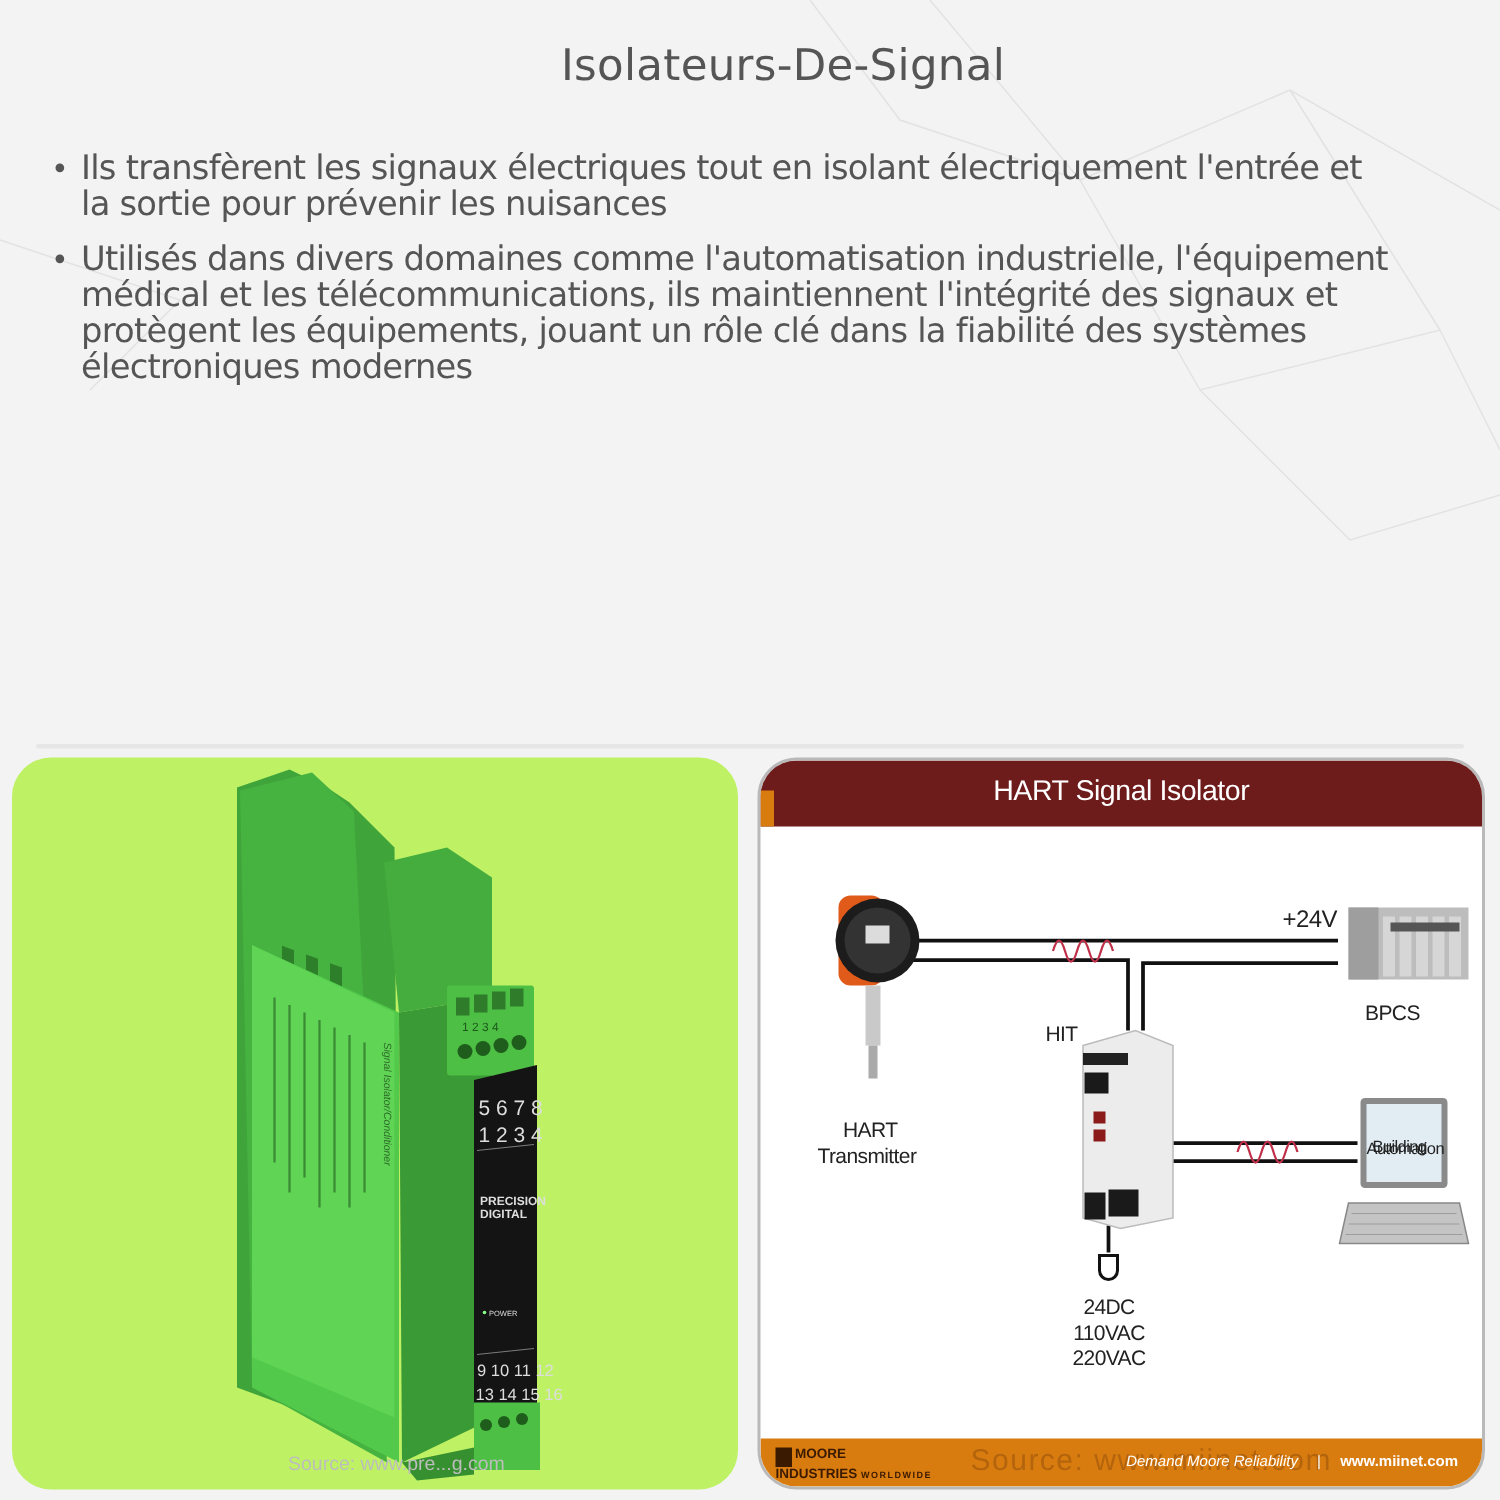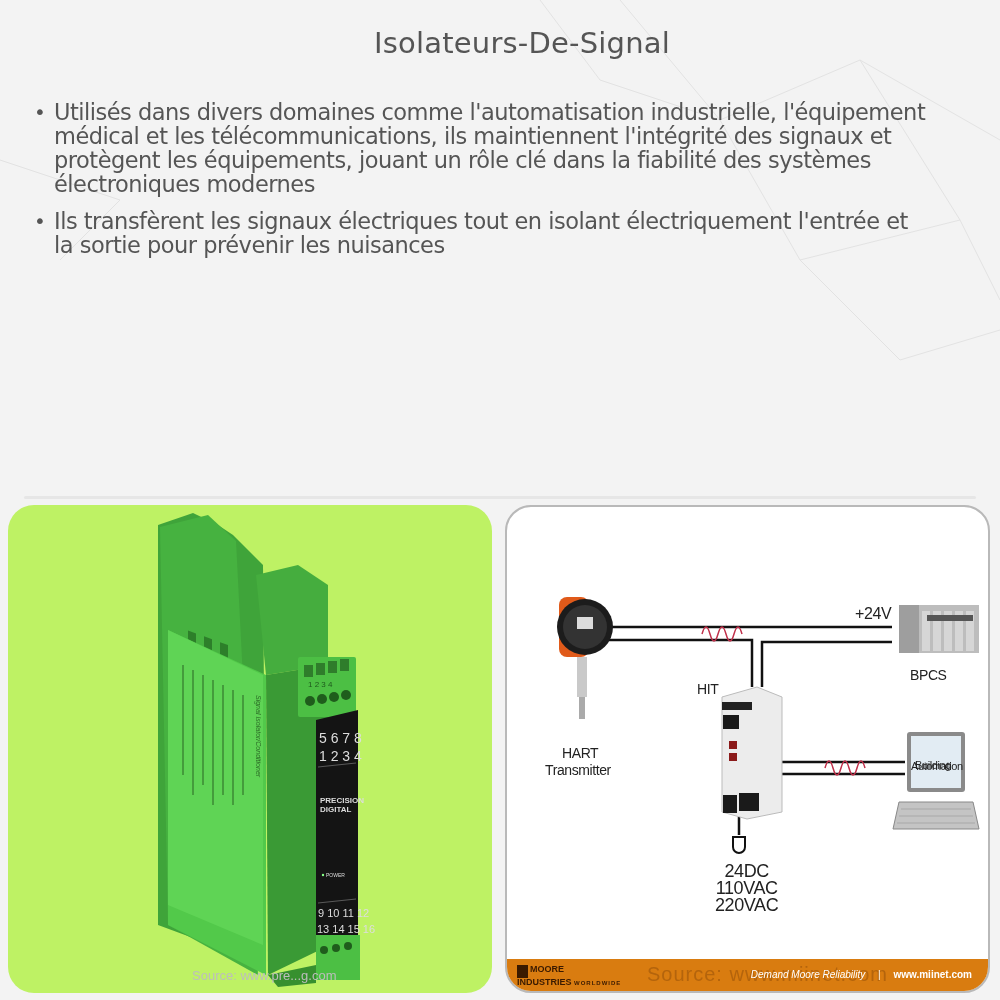--- a/index.html
+++ b/index.html
@@ -64,22 +64,22 @@
     <path d="M860 60 L960 220"></path>
     <path d="M0 160 L120 200 L60 260"></path>
     <path d="M800 260 L900 360 L1000 330"></path>
     <path d="M540 0 L600 80 L720 120"></path>
   </g>
 </svg>
 
 <h1 class="title">Isolateurs-De-Signal</h1>
 
 <ul class="bullets">
+  <li style="width:880px;">Ils transfèrent les signaux électriques tout en isolant électriquement l'entrée et la sortie pour prévenir les nuisances</li>
   <li style="width:900px;">Utilisés dans divers domaines comme l'automatisation industrielle, l'équipement médical et les télécommunications, ils maintiennent l'intégrité des signaux et protègent les équipements, jouant un rôle clé dans la fiabilité des systèmes électroniques modernes</li>
-  <li style="width:880px;">Ils transfèrent les signaux électriques tout en isolant électriquement l'entrée et la sortie pour prévenir les nuisances</li>
 </ul>
 
 <div class="divider"></div>
 
 <div class="card-left">
   <svg width="484" height="488" viewBox="0 0 484 488">
 
     <polygon points="150,20 185,8 210,20 225,30 255,60 258,460 150,420" fill="#3fa43a"></polygon>
 
     <polygon points="152,22 200,10 228,36 250,470 160,420" fill="#46b240"></polygon>
@@ -147,20 +147,24 @@
         <circle cx="340" cy="441" r="4"></circle>
       </g>
 
     <polygon points="260,470 308,460 308,478 270,482" fill="#37902f"></polygon>
 
     <text x="184" y="475" font-size="13" fill="#bdbdbd" font-family="Liberation Sans, sans-serif">Source: www.pre...g.com</text>
   </svg>
 </div>
 
 <div class="card-right">
+  <div class="hart-header">
+    <span class="accent"></span>
+    <span>HART Signal Isolator</span>
+  </div>
 
   <svg width="485" height="488" viewBox="0 0 485 488" style="position:absolute;left:0;top:0;">
 
     <g stroke="#111" stroke-width="2.5" fill="none">
       <line x1="100" y1="120" x2="385" y2="120"></line>
       <path d="M100 133 L245 133 L245 180"></path>
       <path d="M255 180 L255 135 L385 135"></path>
       <line x1="270" y1="255" x2="398" y2="255"></line>
       <line x1="270" y1="267" x2="398" y2="267"></line>
       <line x1="232" y1="310" x2="232" y2="328"></line>
@@ -217,21 +221,21 @@
 
   <div class="diagram-text" style="left:348px; top:98px; font-size:16px;">+24V</div>
   <div class="diagram-text" style="left:403px; top:160px; font-size:14px;">BPCS</div>
   <div class="diagram-text" style="left:190px; top:174px; font-size:14px;">HIT</div>
   <div class="diagram-text" style="left:55px; top:238px; font-size:14px;">HART</div>
   <div class="diagram-text" style="left:38px; top:255px; font-size:14px;">Transmitter</div>
   <div class="diagram-text" style="left:408px; top:252px; font-size:11px;">Building</div>
   <div class="diagram-text" style="left:404px; top:253px; font-size:11px;">Automation</div>
 
 
-  <div class="diagram-text" style="left:208px; top:356px; font-size:18px; line-height:17px; text-align:center;">
+  <div class="diagram-text" style="left:208px; top:356px; font-size:14px; line-height:17px; text-align:center;">
     <div>24DC</div>
     <div>110VAC</div>
     <div>220VAC</div>
   </div>
 
   <div class="hart-footer">
     <div class="footer-logo">
       <span class="box"></span><span>MOORE</span><br>
       <span>INDUSTRIES</span>
       <span style="font-size:6px;letter-spacing:1px;">WORLDWIDE</span>

